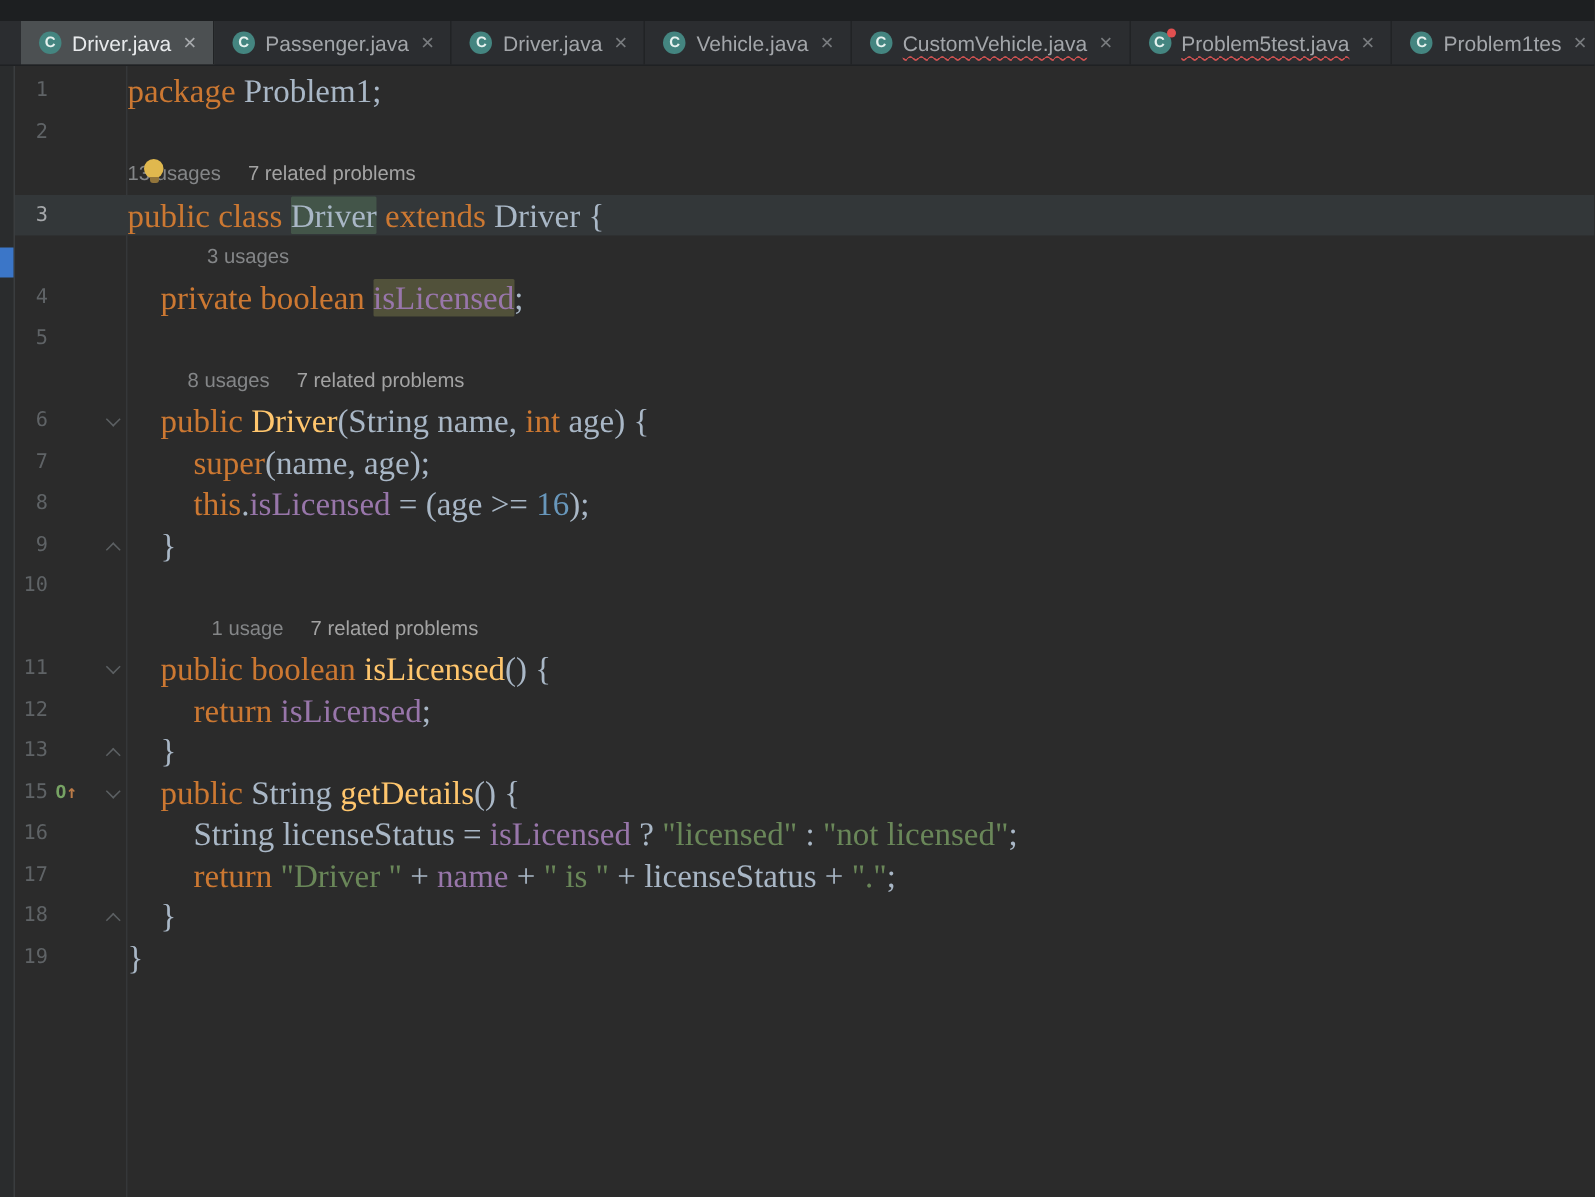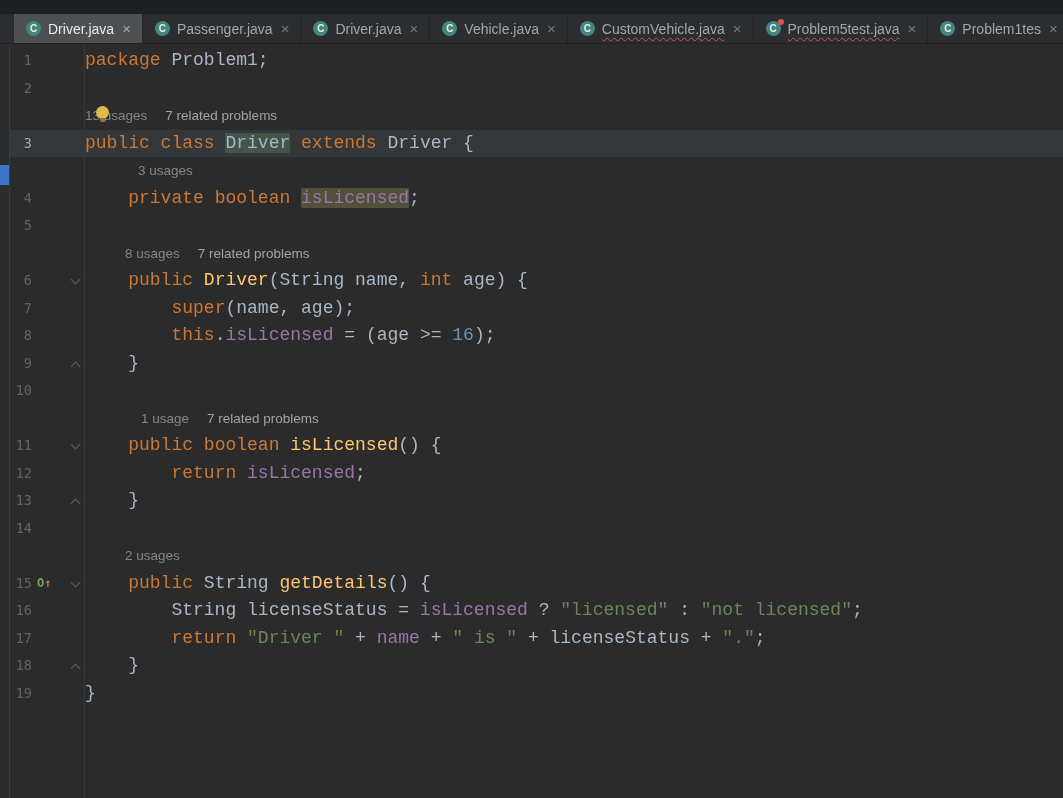--- a/index.html
+++ b/index.html
@@ -43,22 +43,22 @@
         color:#5f6366; }
   .override { position:absolute; left:27px; top:0; font-family:"DejaVu Sans Mono",monospace;
               font-weight:bold; font-size:12px; line-height:27.5px; }
   .ov-o { color:#77a364; font-style:normal; }
   .ov-a { color:#bb7b48; font-style:normal; }
   .fold { position:absolute; right:6px; width:7px; height:7px;
           border-right:1.6px solid #5c6063; border-bottom:1.6px solid #5c6063; }
   .fold.down { transform:rotate(45deg); top:9px; }
   .fold.up   { transform:rotate(-135deg); top:13px; }
 
-  .code { flex:1; white-space:pre; font-family:Liberation Mono, monospace;
-          font-size:18px; line-height:27.5px; color:#a9b7c6; position:relative; }
+  .code { flex:1; white-space:pre; font-family:Liberation Serif, serif;
+          font-size:22px; line-height:27.5px; color:#a9b7c6; position:relative; }
   .hint-row .code { font-family:"Liberation Sans",sans-serif; font-size:13.5px;
                     line-height:27.5px; }
   .hint-usages { color:#848688; margin-right:18px; }
   .hint-problems { color:#a3a3a3; }
 
   .kw{color:#cc7832} .pl{color:#a9b7c6} .field{color:#9876aa}
   .method{color:#ffc66d} .str{color:#6a8759} .num{color:#6897bb}
   .hl-green { background:#435549; border-radius:1px; }
   .hl-olive { background:#51513a; border-radius:1px; }
   .caret { display:inline-block; width:2px; height:19px; background:#c8c8c8;
@@ -209,30 +209,20 @@
         </div>
         <div class="row">
           <div class="gutter">
             <span class="ln">13</span>
             <span class="fold up"></span>
           </div>
           <div class="code"><span class="seg pl">    }</span></div>
         </div>
         <div class="row">
           <div class="gutter">
-            <span class="ln">14</span>
-          </div>
-          <div class="code"></div>
-        </div>
-        <div class="row hint-row">
-          <div class="gutter"></div>
-          <div class="code"><span style="margin-left: 40px;"><span class="hint-usages">2 usages</span></span></div>
-        </div>
-        <div class="row">
-          <div class="gutter">
             <span class="ln">15</span>
             <span class="override"><i class="ov-o">O</i><i class="ov-a">↑</i></span>
             <span class="fold down"></span>
           </div>
           <div class="code"><span class="seg pl">    </span><span class="seg kw">public </span><span class="seg pl">String </span><span class="seg method">getDetails</span><span class="seg pl">() {</span></div>
         </div>
         <div class="row">
           <div class="gutter">
             <span class="ln">16</span>
           </div>

